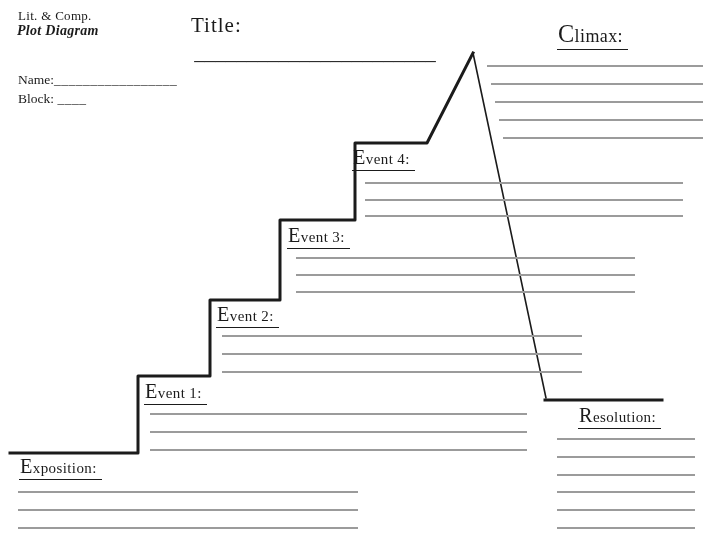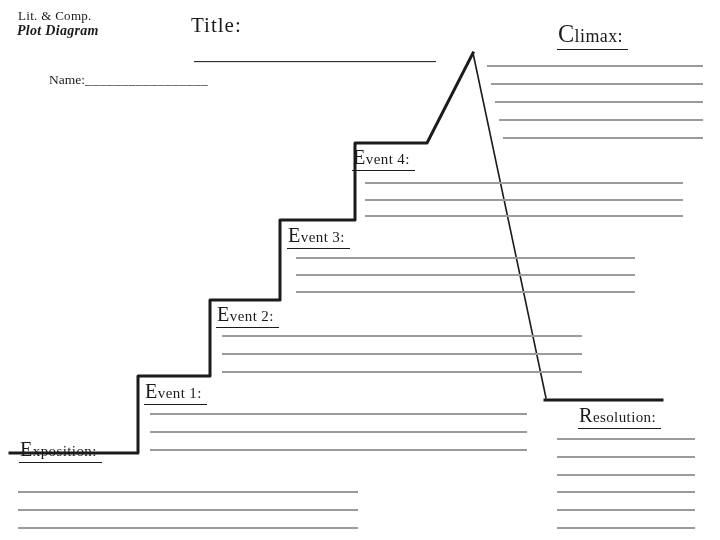--- a/index.html
+++ b/index.html
@@ -11,33 +11,33 @@
     width:720px;height:540px;background:#ffffff;overflow:hidden;
     font-family:"Liberation Serif","DejaVu Serif",serif;color:var(--ink);
     position:relative;
   }
   .page{position:absolute;left:0;top:0;width:720px;height:416px;}
   .abs{position:absolute;white-space:nowrap;}
   
   .course{left:18px;top:8px;font-size:13px;letter-spacing:.3px;}
   .worksheet{left:17px;top:23px;font-size:14px;font-style:italic;font-weight:bold;letter-spacing:.3px;}
   .fields{left:18px;top:70px;font-size:13.5px;line-height:19px;}
-  .fields .row{white-space:nowrap;margin-left:31px;}
+  .fields .row{white-space:nowrap;}
   .blank{letter-spacing:.5px;}
   
   .title-label{left:191px;top:13px;font-size:21px;letter-spacing:1px;}
   .title-blank{left:187px;top:40px;font-size:21px;letter-spacing:0px;width:256px;overflow:hidden;text-align:center;}
   
   .plot-label{
     font-size:15px;line-height:1.15;letter-spacing:.4px;
     border-bottom:1.5px solid var(--ink);
     padding:0 5px 1px 1px;display:inline-block;
   }
   .plot-label::first-letter{font-size:1.35em;}
-  .lbl-exposition{left:19px;top:438px;}
+  .lbl-exposition{left:19px;top:455px;}
   .lbl-event1{left:144px;top:380px;}
   .lbl-event2{left:216px;top:303px;}
   .lbl-event3{left:287px;top:224px;}
   .lbl-event4{left:352px;top:146px;}
   .lbl-climax{left:557px;top:20px;font-size:18px;}
   .lbl-resolution{left:578px;top:404px;}
   
   svg.plot{position:absolute;left:0;top:0;}
   .ink-stroke{stroke:var(--ink);fill:none;}
   
@@ -83,20 +83,23 @@
       <div class="wline" style="left: 557px; width: 138px; top: 527px;"></div>
     </div>
 
   <div class="abs course">Lit. &amp; Comp.</div>
   <div class="abs worksheet">Plot Diagram</div>
 
   <div class="abs fields">
     <div class="row">
       <span>Name:</span><span class="blank">_________________</span>
     </div>
+    <div class="row">
+      <span>Block:</span> <span class="blank">____</span>
+    </div>
   </div>
 
   <div class="abs title-label">Title:</div>
   <div class="abs title-blank">_______________________</div>
 
   <span class="abs plot-label lbl-exposition">Exposition:</span>
   <span class="abs plot-label lbl-event1">Event 1:</span>
   <span class="abs plot-label lbl-event2">Event 2:</span>
   <span class="abs plot-label lbl-event3">Event 3:</span>
   <span class="abs plot-label lbl-event4">Event 4:</span>

